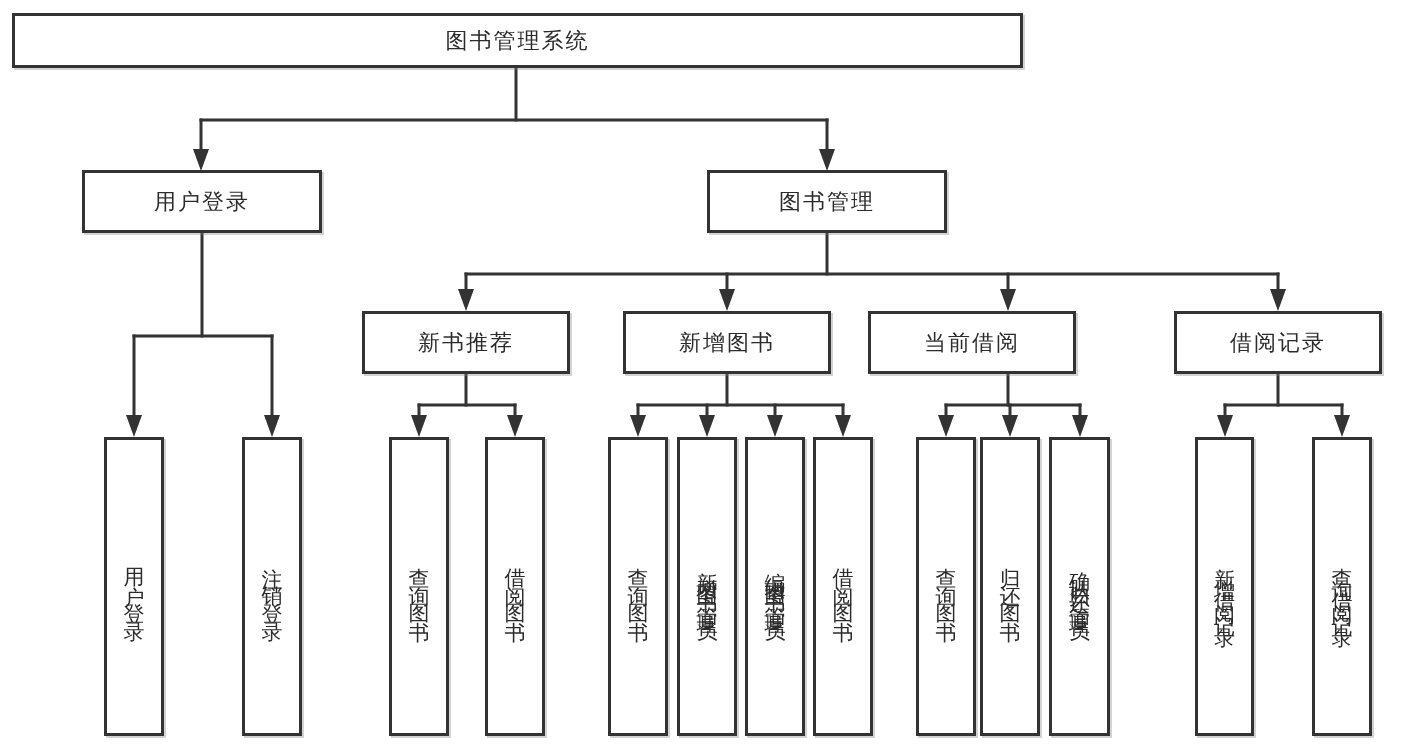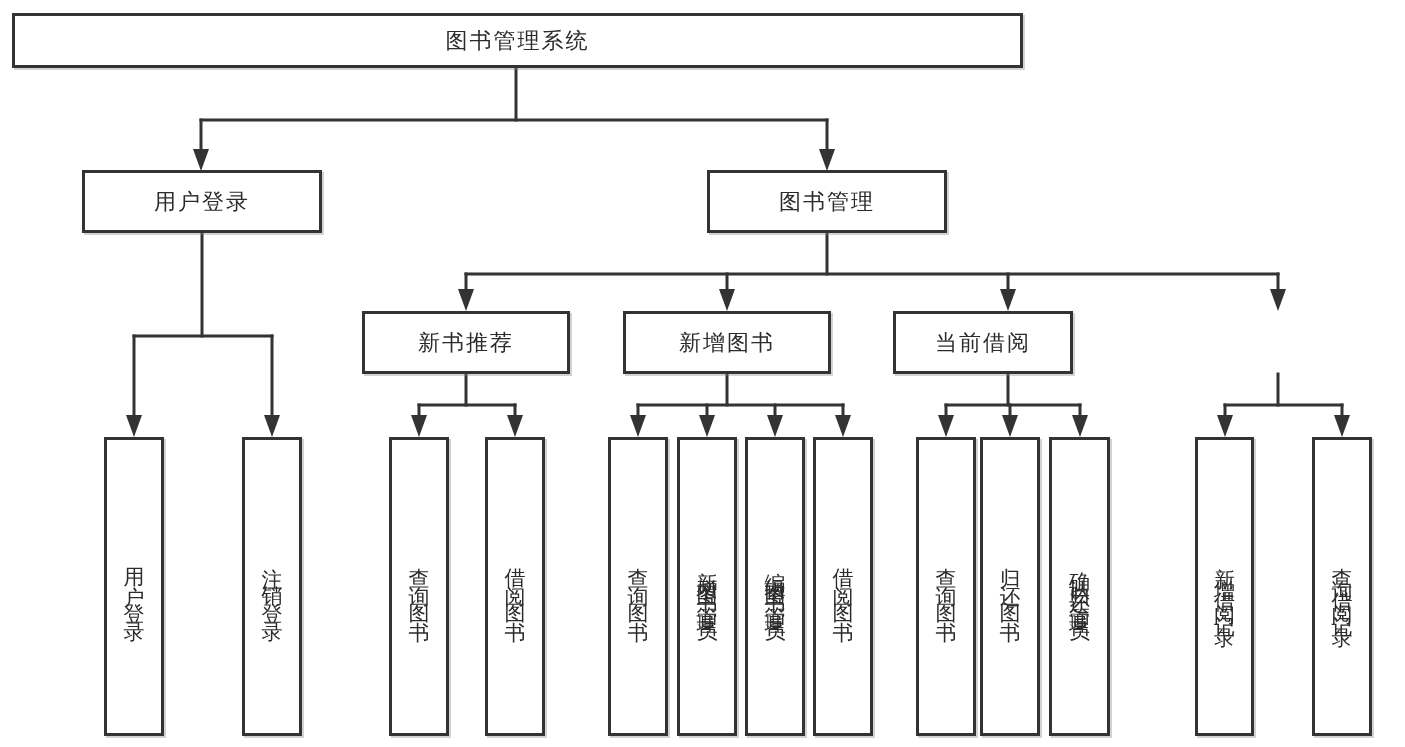--- a/index.html
+++ b/index.html
@@ -137,22 +137,25 @@
   <div class="node h-node" style="left:362px;top:311px;width:208px;height:63px">
     <span>新书推荐</span>
   </div>
 
   <div class="node h-node" style="left:707px;top:170px;width:240px;height:63px">
     <span>图书管理</span>
   </div>
   <div class="node h-node" style="left:623px;top:311px;width:208px;height:63px">
     <span>新增图书</span>
   </div>
-  <div class="node h-node" style="left:893px;top:311px;width:180px;height:63px">
+  <div class="node h-node" style="left:868px;top:311px;width:208px;height:63px">
     <span>当前借阅</span>
+  </div>
+  <div class="node h-node" style="left:1174px;top:311px;width:208px;height:63px">
+    <span>借阅记录</span>
   </div>
 
   <div class="node v-node ls4" style="left:104px;top:437px;width:60px;height:299px">
     <span>用户登录</span>
   </div>
   <div class="node v-node ls4" style="left:242px;top:437px;width:60px;height:299px">
     <span>注销登录</span>
   </div>
 
   <div class="node v-node ls4" style="left:389px;top:437px;width:60px;height:299px">

